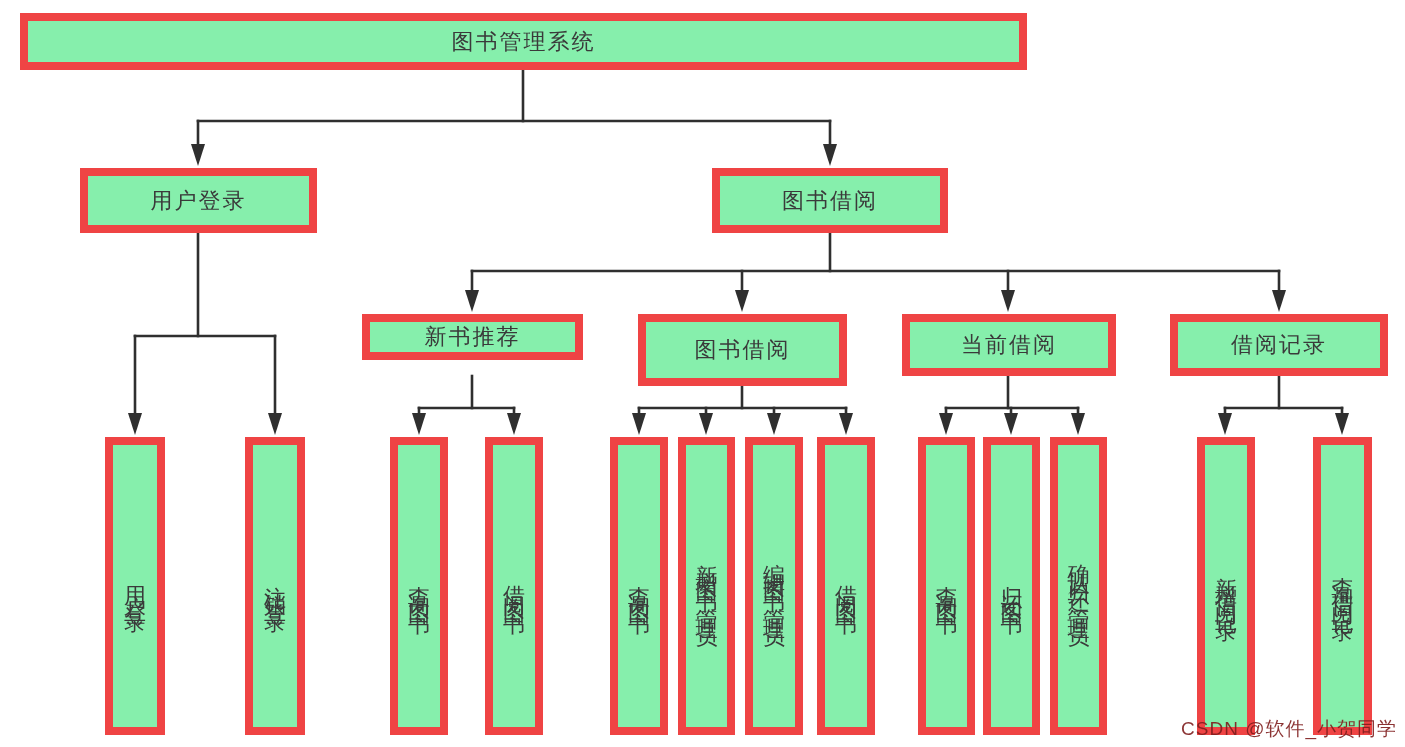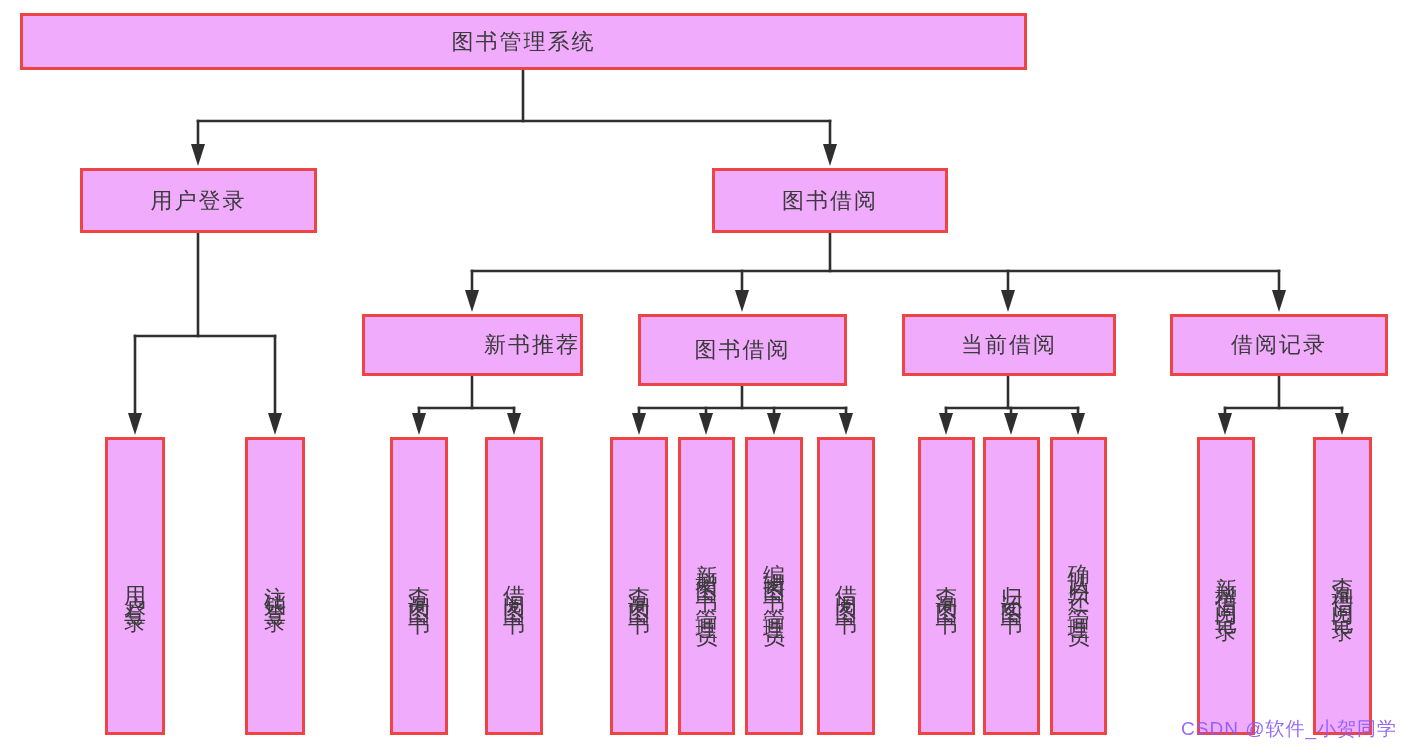--- a/index.html
+++ b/index.html
@@ -9,38 +9,38 @@
     background:#ffffff;
     font-family:"Liberation Sans", sans-serif;
     overflow:hidden;
   }
   svg.connectors{position:absolute;left:0;top:0;}
   svg.connectors path.ln{stroke:#2f2f2f;stroke-width:2.6;fill:none;stroke-linecap:square;}
   svg.connectors path.ar{fill:#2f2f2f;stroke:none;}
   .node{
     position:absolute;
     box-sizing:border-box;
-    background:#f0abfc;
-    border:3px solid #ef4444;
+    background:#86efac;
+    border:8px solid #ef4444;
     display:flex;align-items:center;justify-content:center;
     color:#3a3a3a;
   }
   .h-node{font-size:22px;letter-spacing:2px;white-space:nowrap;}
   .v-node .vtxt{
     writing-mode:vertical-rl;
     line-height:1;
     font-size:22px;
     letter-spacing:9px;
     white-space:nowrap;
   }
   .watermark{
     position:absolute;
     right:8px;bottom:5px;
     font-size:19px;
-    color:#8b5cf6;
+    color:#7f1d1d;
     letter-spacing:1px;
     opacity:0.9;
     white-space:nowrap;
   }
 </style>
 </head>
 <body>
 
 <div class="stage">
 
@@ -111,21 +111,21 @@
     <span>图书管理系统</span>
   </div>
 
   <div class="node h-node" style="left:80px;top:168px;width:237px;height:65px;">
     <span>用户登录</span>
   </div>
   <div class="node h-node" style="left:712px;top:168px;width:236px;height:65px;">
     <span>图书借阅</span>
   </div>
 
-  <div class="node h-node" style="left:362px;top:314px;width:221px;height:62px;justify-content:flex-end;">
+  <div class="node h-node" style="left:362px;top:314px;width:221px;height:46px;">
     <span>新书推荐</span>
   </div>
   <div class="node h-node" style="left:638px;top:314px;width:209px;height:72px;">
     <span>图书借阅</span>
   </div>
   <div class="node h-node" style="left:902px;top:314px;width:214px;height:62px;align-items:center;">
     <span>当前借阅</span>
   </div>
   <div class="node h-node" style="left:1170px;top:314px;width:218px;height:62px;">
     <span>借阅记录</span>

